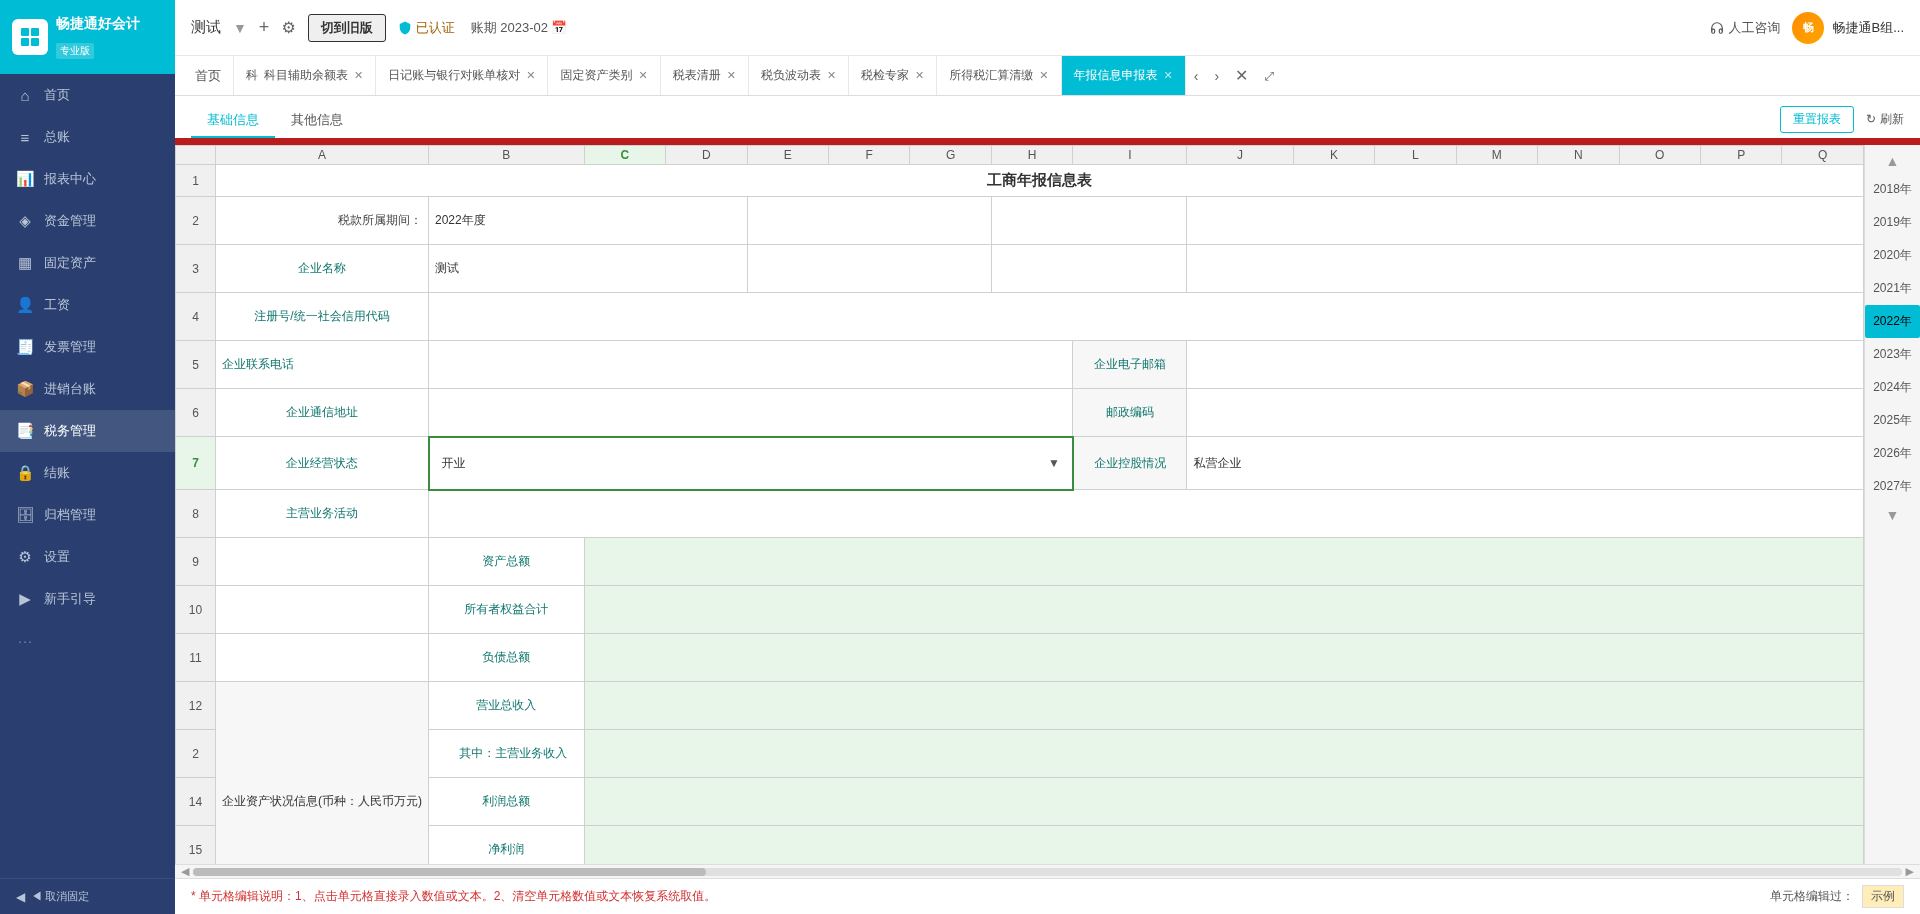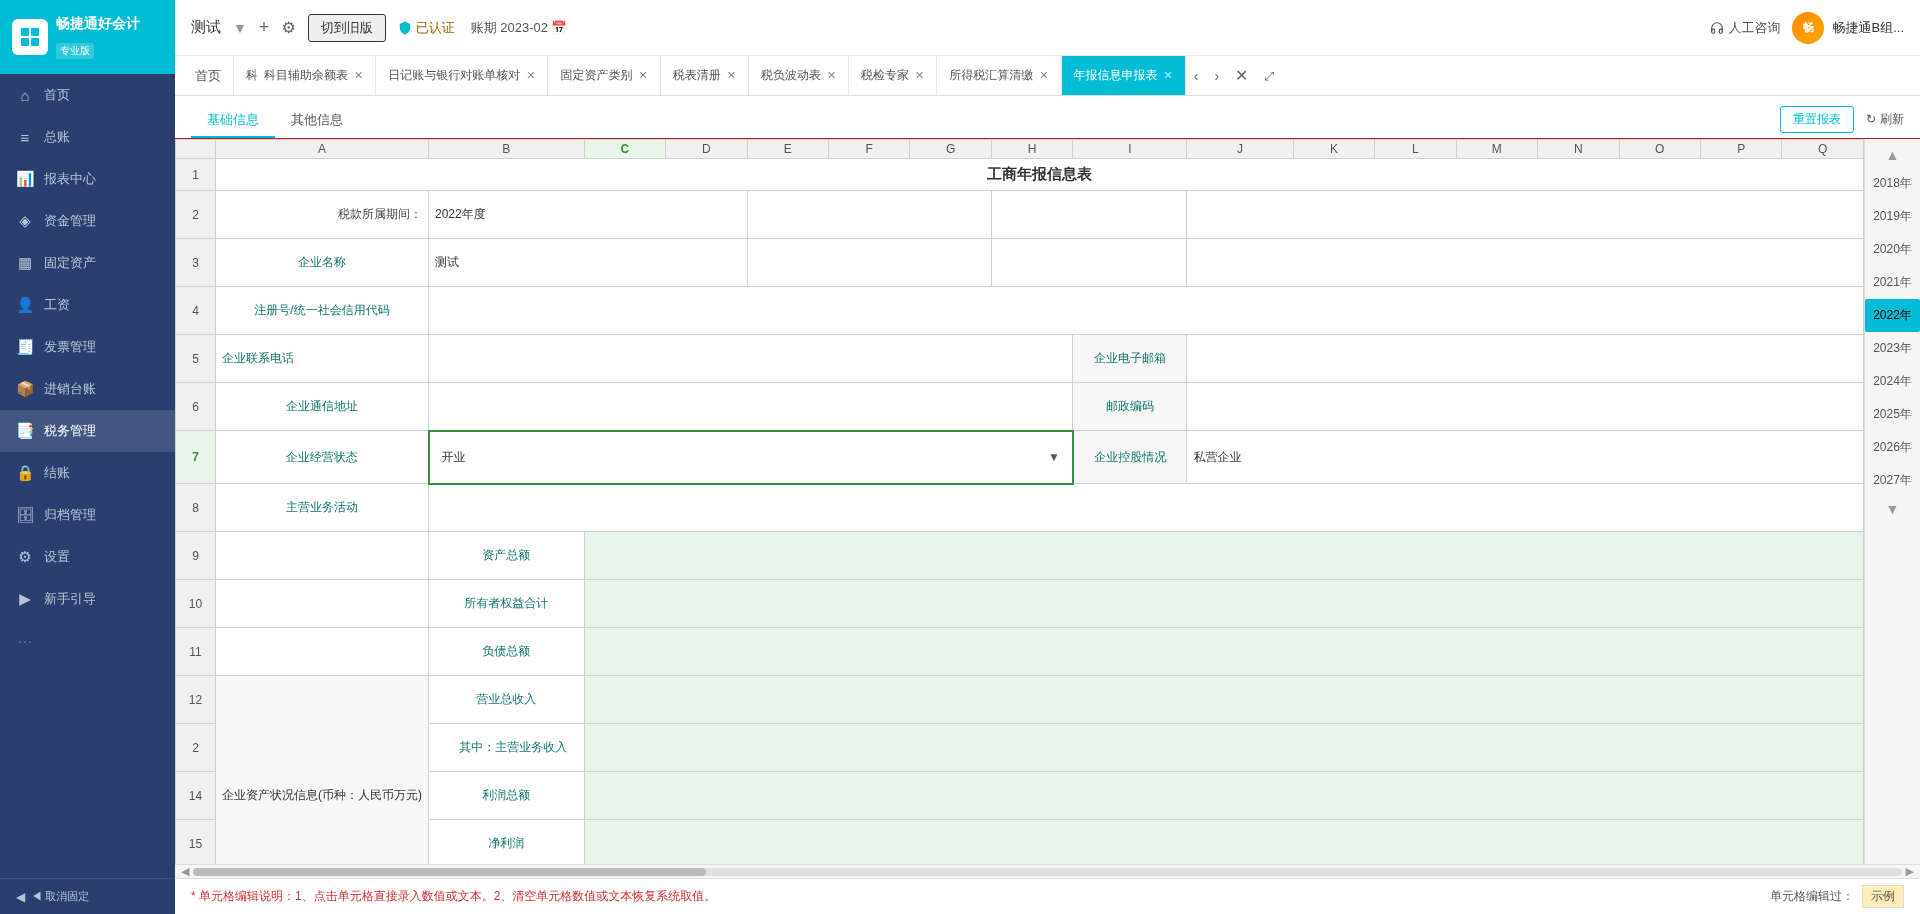--- a/index.html
+++ b/index.html
@@ -24,21 +24,21 @@
 
     
     .main-area { flex: 1; display: flex; flex-direction: column; overflow: hidden; }
 
     
     .topbar { background: white; height: 56px; display: flex; align-items: center; padding: 0 16px; gap: 12px; border-bottom: 1px solid #e8e8e8; flex-shrink: 0; }
     .topbar-title { font-size: 15px; color: #333; font-weight: 500; }
     .topbar-arrow { color: #999; cursor: pointer; font-size: 14px; }
     .topbar-plus { color: #666; cursor: pointer; font-size: 18px; font-weight: 300; }
     .topbar-settings { color: #666; cursor: pointer; font-size: 16px; }
-    .topbar-old-btn { border: 1px solid #333; padding: 4px 12px; border-radius: 3px; font-size: 13px; color: #333; cursor: pointer; }
+    .topbar-old-btn { border: 1px solid #333; padding: 4px 12px; border-radius: 3px; font-size: 13px; color: #333; cursor: pointer; font-weight: bold; }
     .topbar-verified { display: flex; align-items: center; gap: 4px; color: #a16207; font-size: 13px; }
     .topbar-period { color: #555; font-size: 13px; margin-left: 4px; }
     .topbar-spacer { flex: 1; }
     .topbar-service { display: flex; align-items: center; gap: 4px; color: #555; font-size: 13px; cursor: pointer; }
     .topbar-user { display: flex; align-items: center; gap: 8px; }
     .user-avatar { width: 32px; height: 32px; border-radius: 50%; background: #ff8c00; display: flex; align-items: center; justify-content: center; overflow: hidden; }
     .user-name { font-size: 13px; color: #333; }
 
     
     .tabs-bar { background: white; display: flex; align-items: center; height: 40px; border-bottom: 1px solid #ddd; padding-left: 8px; flex-shrink: 0; overflow: hidden; }
@@ -50,21 +50,21 @@
     .tab-close-all { padding: 0 8px; cursor: pointer; color: #666; font-size: 16px; }
     .tab-expand { padding: 0 8px; cursor: pointer; color: #666; }
 
     
     .content-area { flex: 1; display: flex; overflow: hidden; background: #f5f5f5; }
 
     
     .form-container { flex: 1; display: flex; flex-direction: column; overflow: hidden; background: white; margin: 0; }
 
     
-    .sub-tabs { display: flex; align-items: center; padding: 8px 16px 0; gap: 0; border-bottom: 1px solid #b91c1c; justify-content: space-between; }
+    .sub-tabs { display: flex; align-items: center; padding: 8px 16px 0; gap: 0; border-bottom: 7px solid #b91c1c; justify-content: space-between; }
     .sub-tabs-left { display: flex; gap: 0; }
     .sub-tab { padding: 7px 16px; font-size: 13px; color: #555; cursor: pointer; border-bottom: 2px solid transparent; }
     .sub-tab.active { color: #00bcd4; border-bottom: 2px solid #00bcd4; font-weight: 500; }
     .sub-tabs-right { display: flex; align-items: center; gap: 12px; padding-bottom: 4px; }
     .reset-btn { border: 1px solid #00bcd4; color: #00bcd4; padding: 4px 12px; border-radius: 3px; font-size: 12px; cursor: pointer; background: white; }
     .refresh-btn { display: flex; align-items: center; gap: 4px; color: #555; font-size: 12px; cursor: pointer; }
     .spreadsheet { border-collapse: collapse; font-size: 12px; min-width: 1400px; }
     .spreadsheet th, .spreadsheet td { border: 1px solid #d0d0d0; }
 
     

